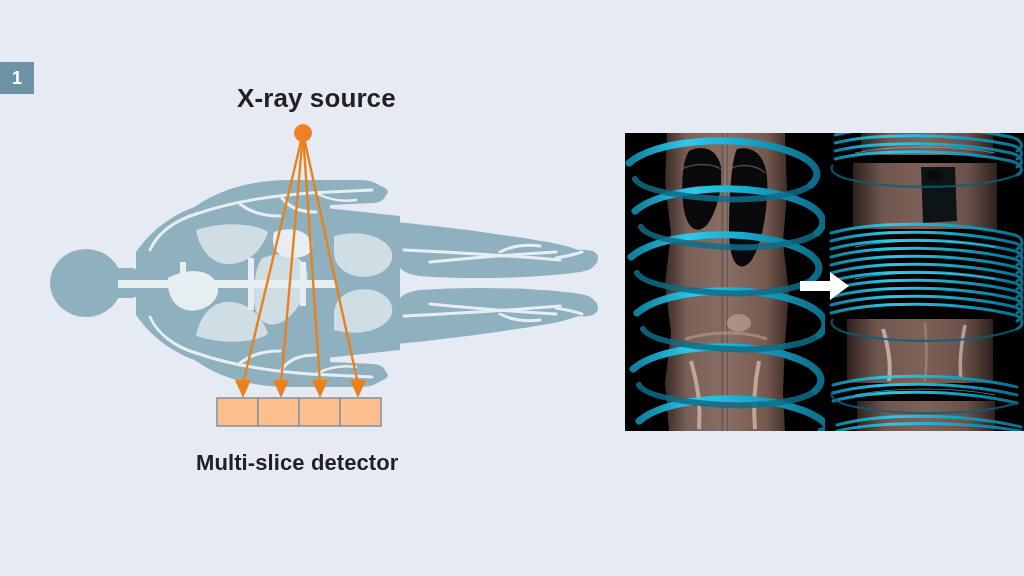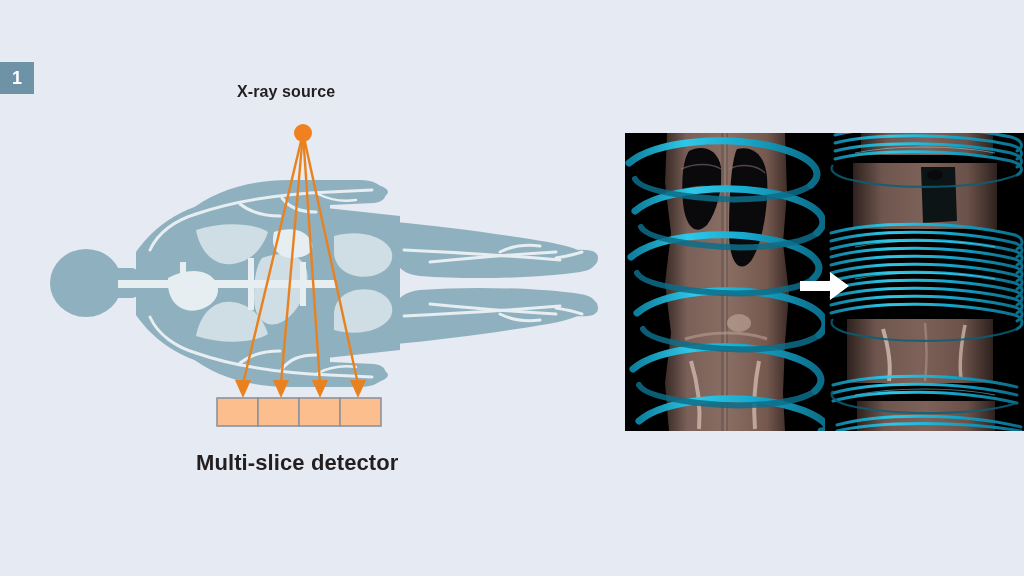--- a/index.html
+++ b/index.html
@@ -42,21 +42,21 @@
   
   .label {
     position: absolute;
     color: #231f20;
     font-weight: bold;
     white-space: nowrap;
   }
   .label-source {
     left: 237px;
     top: 83px;
-    font-size: 16px;
+    font-size: 26px;
     letter-spacing: 0.1px;
   }
   .label-detector {
     left: 196px;
     top: 450px;
     font-size: 22px;
     letter-spacing: 0.1px;
   }
 
   

